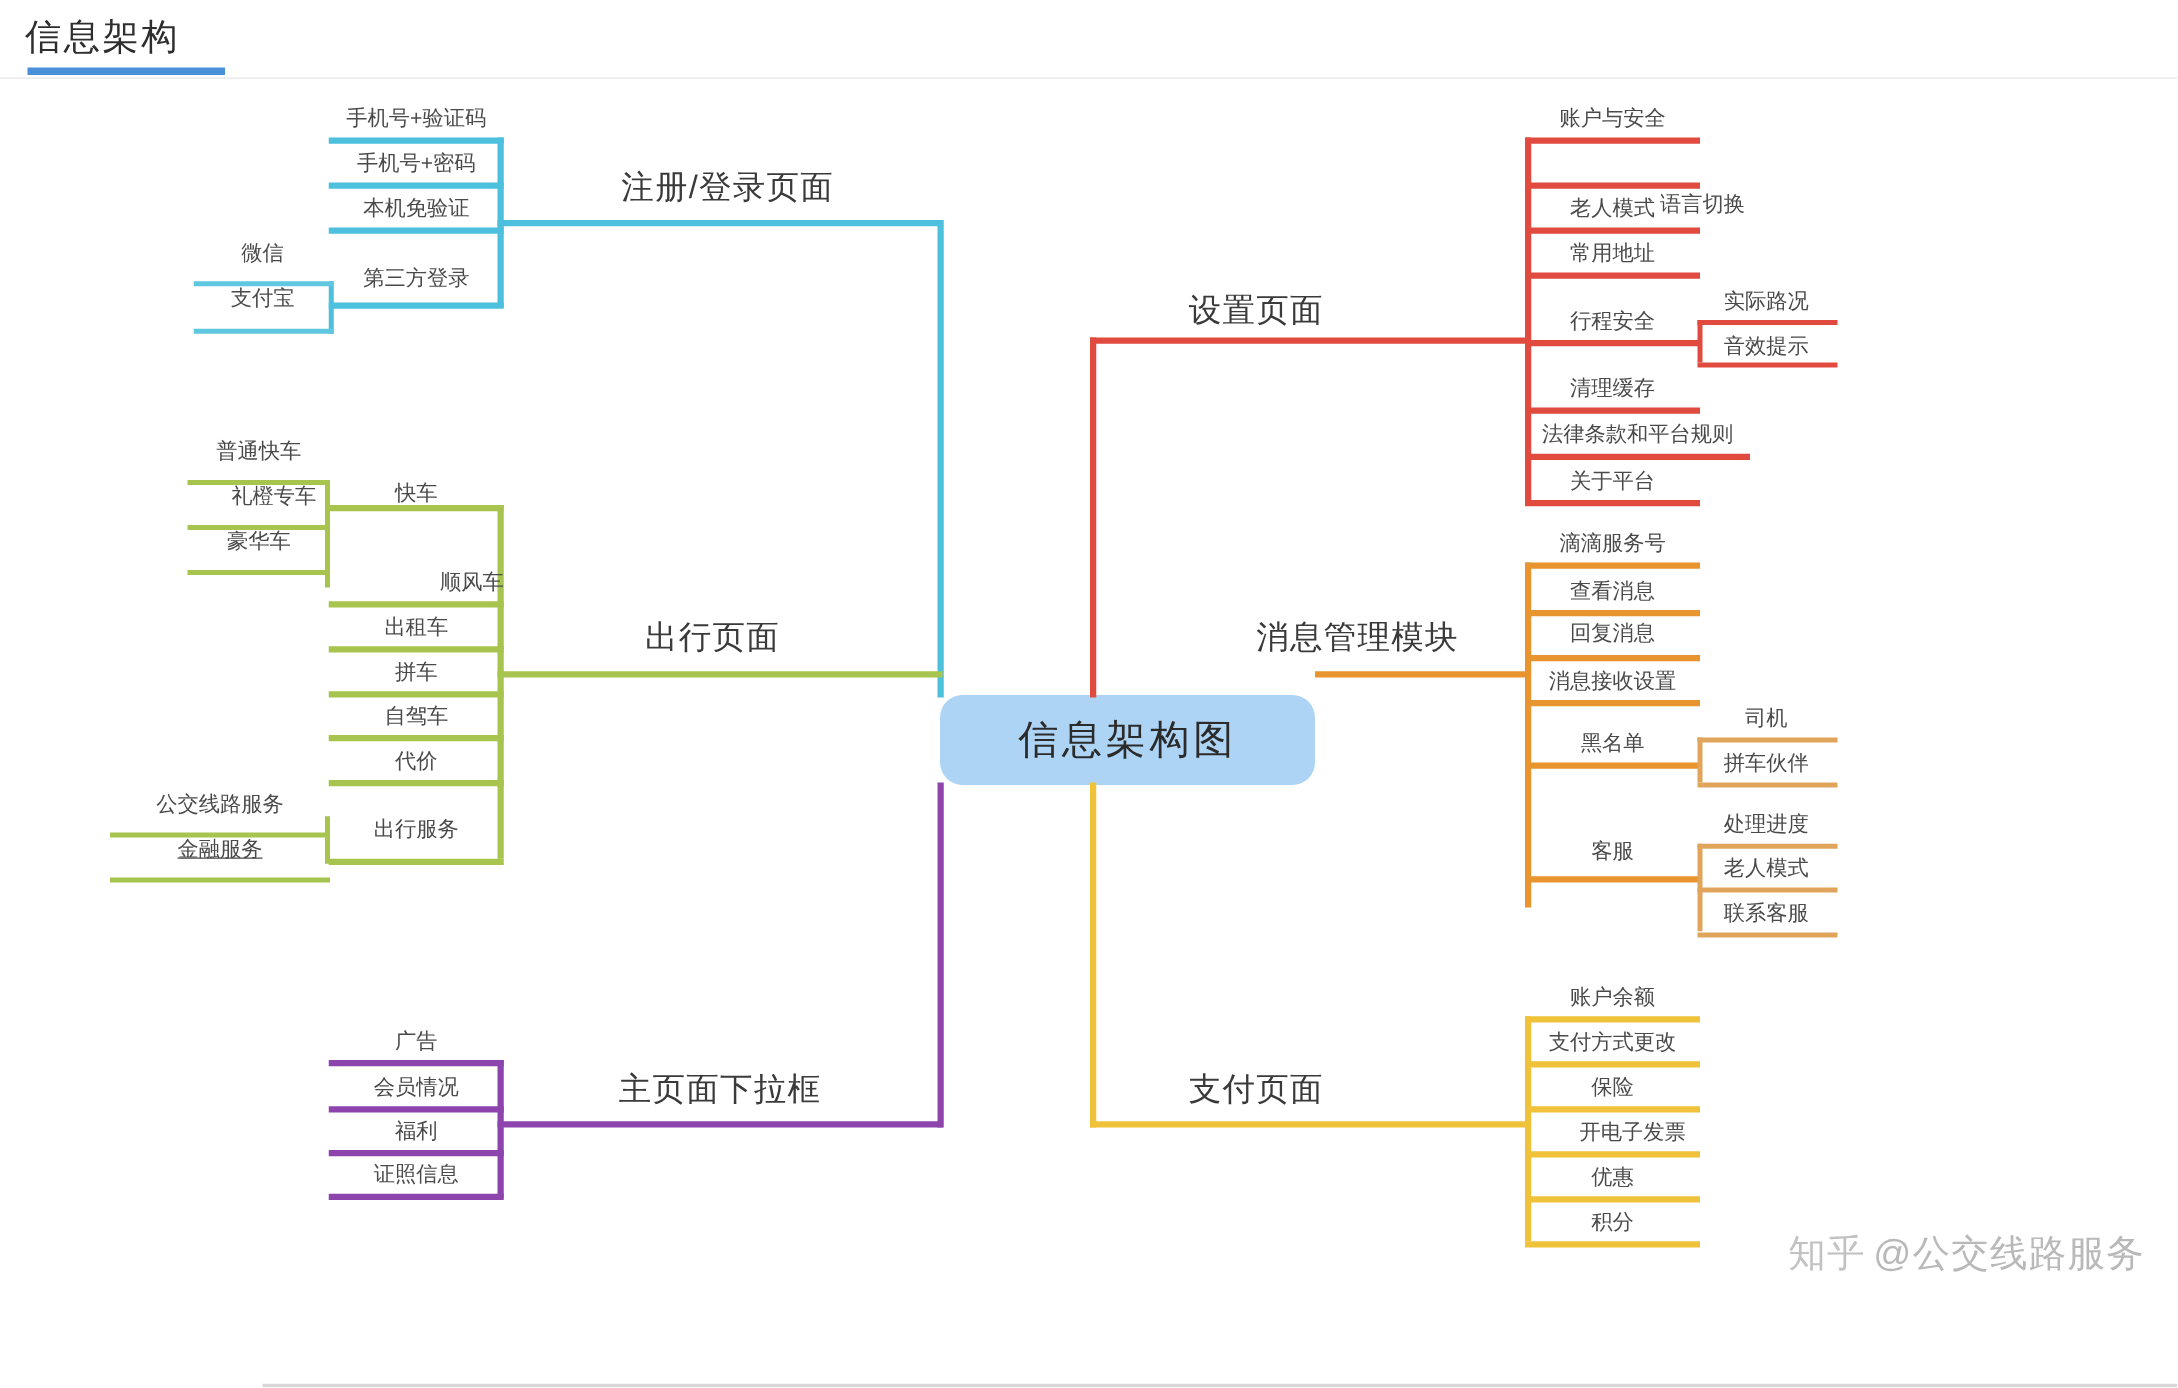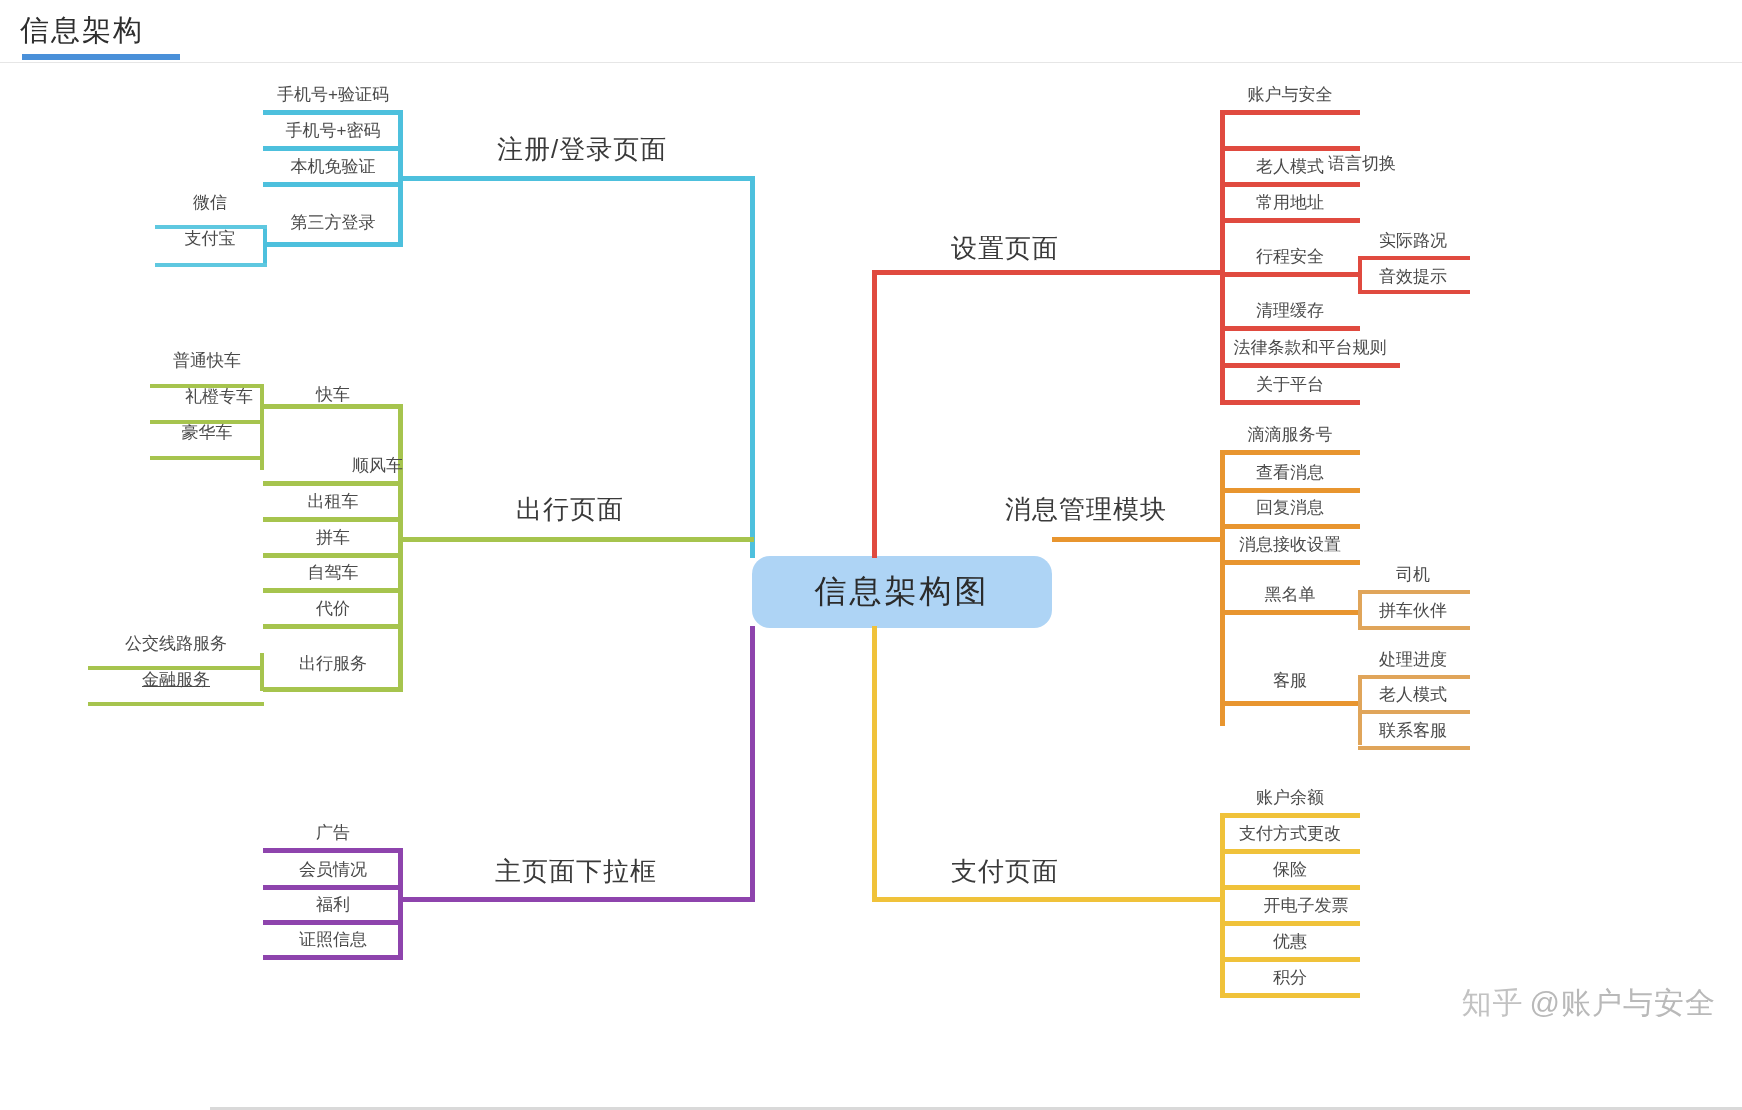--- a/index.html
+++ b/index.html
@@ -286,16 +286,16 @@
   <div class="uline" style="left:1220px; top:921px; width:140px; height:5px; background:#f0c23a;"></div>
 
   <div class="node" style="left:1220px; top:931px; width:140px;">优惠</div>
   <div class="uline" style="left:1220px; top:957px; width:140px; height:5px; background:#f0c23a;"></div>
 
   <div class="node" style="left:1220px; top:967px; width:140px;">积分</div>
   <div class="uline" style="left:1220px; top:993px; width:140px; height:5px; background:#f0c23a;"></div>
 
   <div class="watermark">
     <span class="zhihu">知乎</span>
-    <span>@账户与安全</span>
+    <span>@公交线路服务</span>
   </div>
 
 </div>
 
 </body></html>

